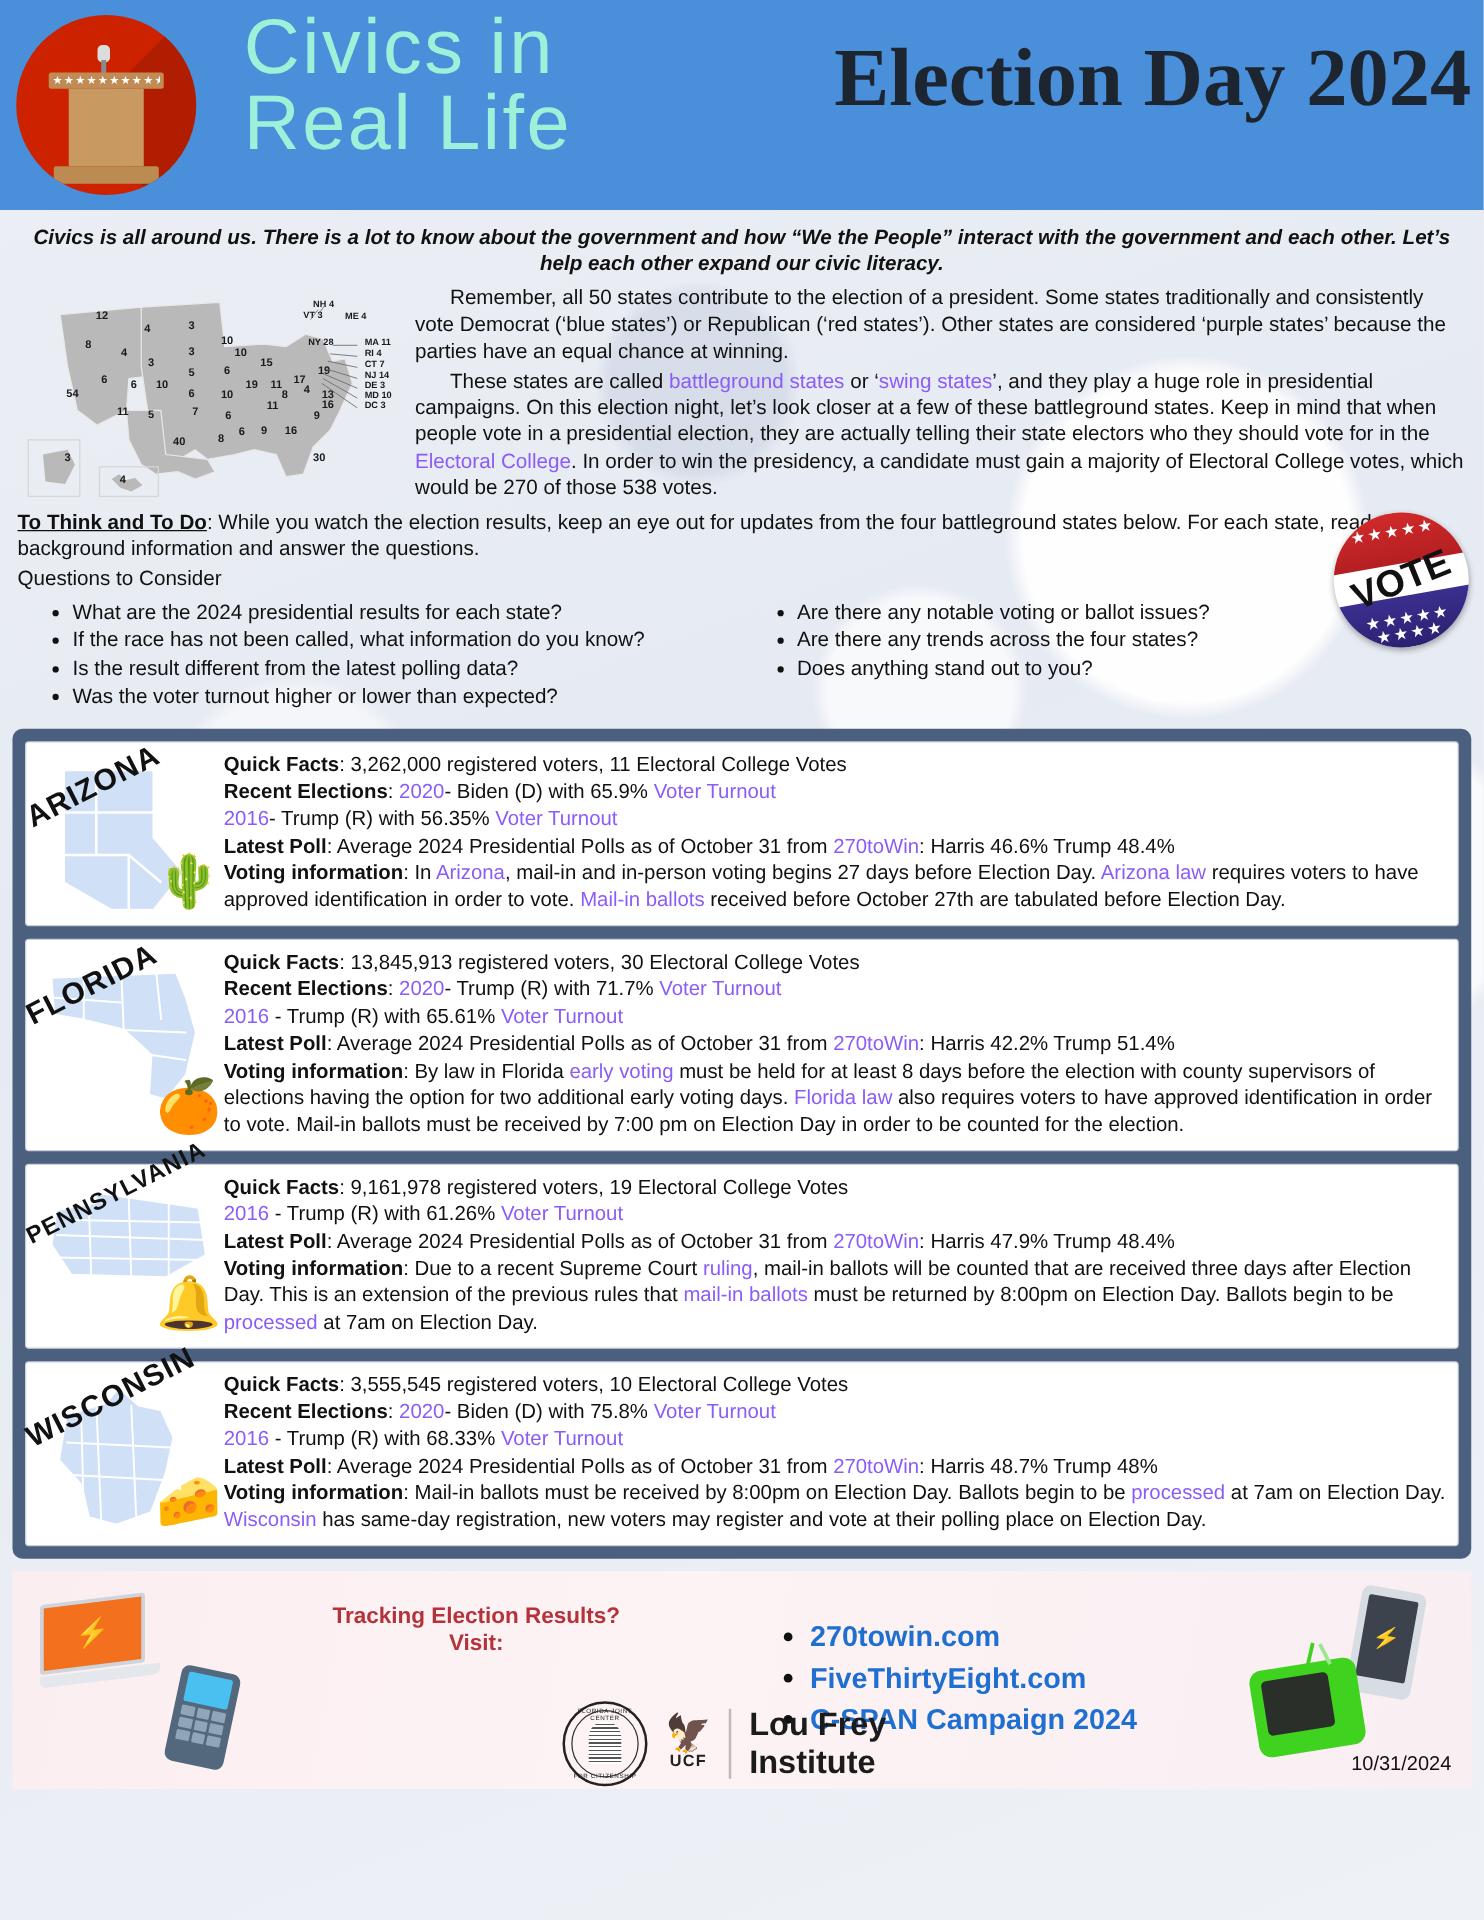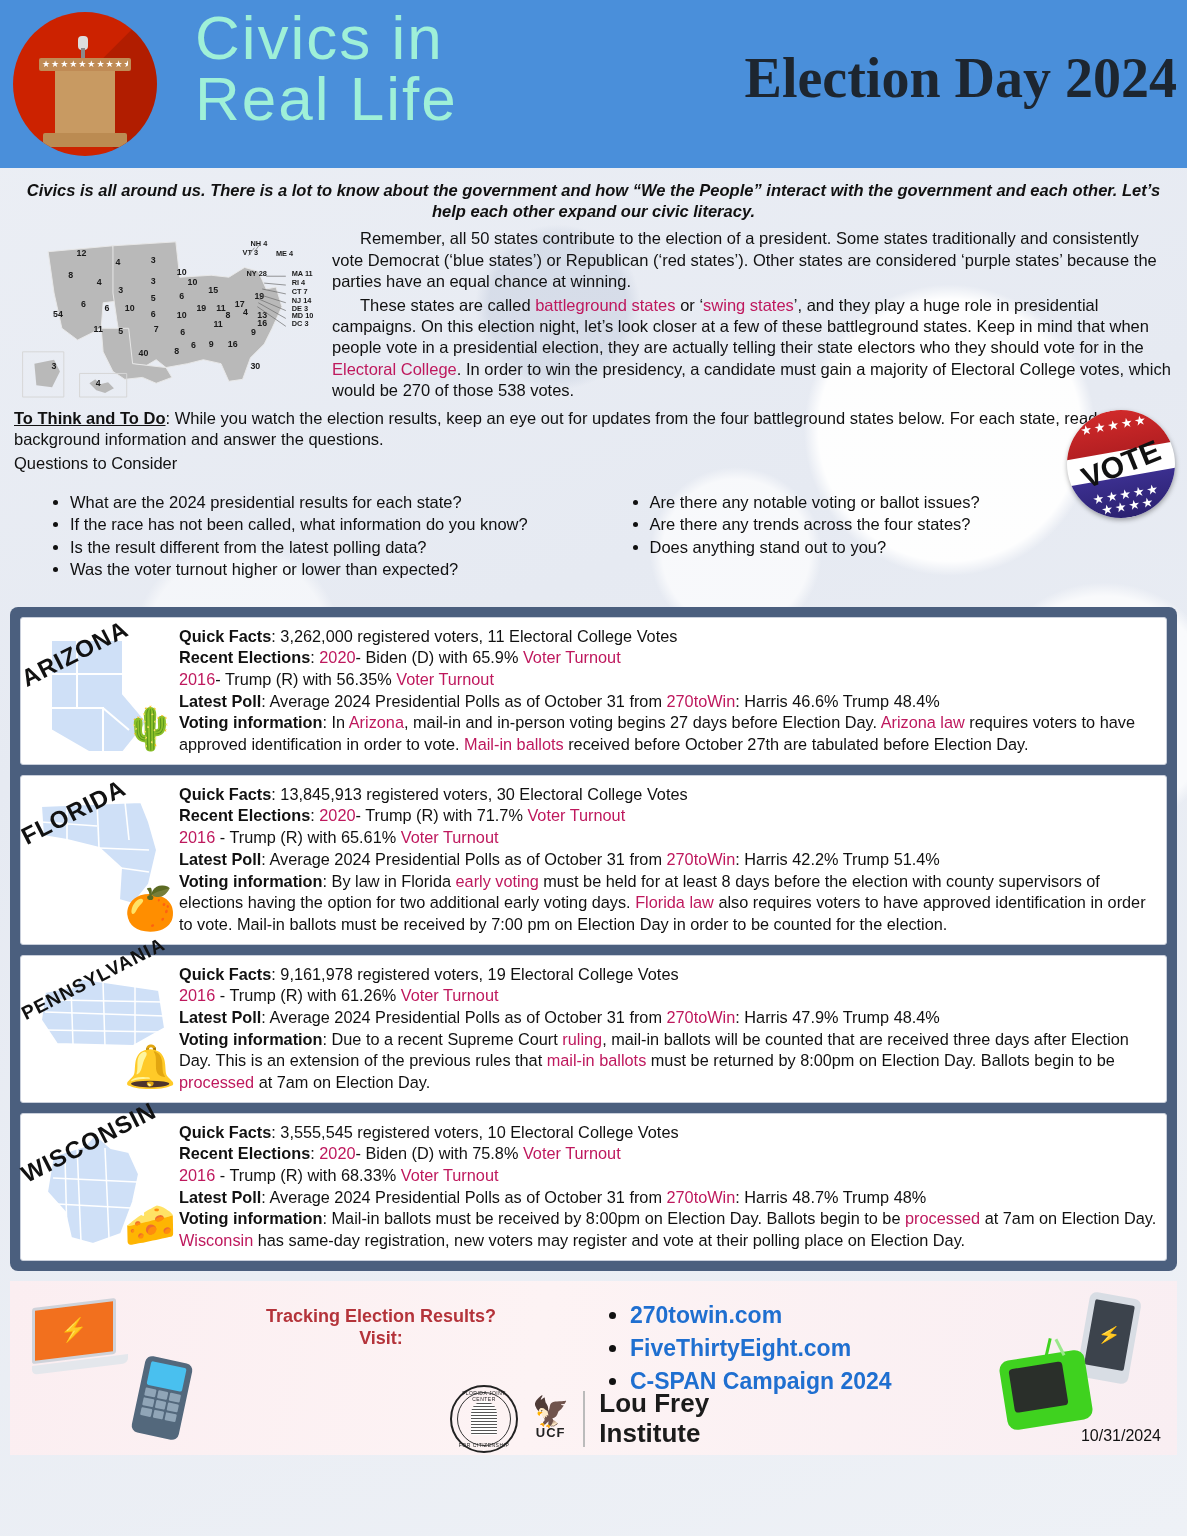--- a/index.html
+++ b/index.html
@@ -43,46 +43,46 @@
   .podium-neck{position:absolute;left:68px;top:36px;width:4px;height:14px;background:#8a8a8a;}
   .podium-mic{position:absolute;left:65px;top:24px;width:10px;height:14px;background:#dcdcdc;border-radius:4px;}
 
   .brand{
     position:absolute;left:195px;top:8px;
     font-size:62px;line-height:.98;letter-spacing:2px;
     color:#9ff0d8;font-weight:300;
   }
   .brand .l2{display:block;}
   .title{
-    position:absolute;right:10px;top:50px;
+    position:absolute;right:10px;top:30px;
     font-family:"Liberation Serif", serif;
-    font-weight:bold;font-size:56px;line-height:1;
+    font-weight:bold;font-size:66px;line-height:1;
     color:#1d2630;white-space:nowrap;margin-left:48px;
   }
 
   
   .intro{position:relative;padding:12px 14px 0 14px;}
   .tagline{
     font-style:italic;font-weight:bold;font-size:16.5px;line-height:1.28;
     text-align:center;color:#111;margin:0 4px 6px 4px;
   }
   .intro-body{position:relative;min-height:170px;}
   .usmap{position:absolute;left:2px;top:6px;width:300px;height:165px;}
   .intro-text{margin-left:318px;font-size:16.5px;line-height:1.30;color:#111;}
   .intro-text p{margin:0 0 2px 0;text-indent:28px;}
-  .lk{color:#be185d;}
+  .lk{color:#8b5cf6;}
 
   
   .think{padding:4px 14px 0 14px;font-size:16.5px;line-height:1.30;color:#111;position:relative;}
   .think .lead{margin:0;}
   .think u{text-decoration:underline;}
   .qhead{font-weight:normal;margin:2px 0 0 0;}
   .qcols{display:flex;gap:0;margin-top:2px;}
   .qcol{width:50%;}
-  .qcol ul{margin:16px;padding-left:40px;}
+  .qcol ul{margin:4px;padding-left:40px;}
   .qcol li{margin:0 0 1px 0;}
   .vote-badge{
     position:absolute;right:12px;top:6px;width:108px;height:108px;border-radius:50%;
     background:#fff;box-shadow:0 2px 5px rgba(0,0,0,.35);overflow:hidden;transform:rotate(-10deg);
   }
   .vb-top{position:absolute;left:-10%;top:0;width:120%;height:38%;background:linear-gradient(#d02a2a,#b41f22);}
   .vb-bot{position:absolute;left:-10%;bottom:0;width:120%;height:38%;background:linear-gradient(#3b2f8f,#2b2170);}
   .vb-stars-top{position:absolute;top:7px;left:0;width:100%;text-align:center;color:#fff;font-size:13px;letter-spacing:2px;}
   .vb-stars-bot{position:absolute;bottom:5px;left:0;width:100%;text-align:center;color:#fff;font-size:13px;letter-spacing:2px;line-height:12px;}
   .vb-text{
@@ -117,21 +117,21 @@
     position:relative;margin:10px 10px 0 10px;height:174px;
     background:linear-gradient(100deg,#fbeef1 0%,#fdf3f4 45%,#f9eef2 100%);
     overflow:hidden;
   }
   .track{
     position:absolute;left:196px;top:24px;width:350px;text-align:center;
     color:#b4333a;font-weight:bold;font-size:18px;line-height:1.25;
   }
   .track .v{display:block;}
   .links{position:absolute;left:596px;top:18px;}
-  .links ul{margin:0;padding-left:24px;}
+  .links ul{margin:18px;padding-left:24px;}
   .links li{color:#1f6fd0;font-weight:bold;font-size:23px;line-height:1.45;}
   .links li::marker{color:#111;}
   .logos{position:absolute;left:440px;top:104px;display:flex;align-items:center;gap:14px;}
   .seal{width:64px;height:64px;border-radius:50%;border:2px solid #222;position:relative;}
   .seal .inner{position:absolute;inset:5px;border-radius:50%;border:1px solid #333;}
   .seal .dome{position:absolute;left:50%;top:14px;transform:translateX(-50%);width:26px;height:34px;
     background:repeating-linear-gradient(#fff 0 2px,#555 2px 3px);
     border-radius:13px 13px 2px 2px;}
   .seal .txt-t,.seal .txt-b{position:absolute;left:0;width:100%;text-align:center;font-size:5px;letter-spacing:.5px;color:#222;}
   .seal .txt-t{top:3px;}

